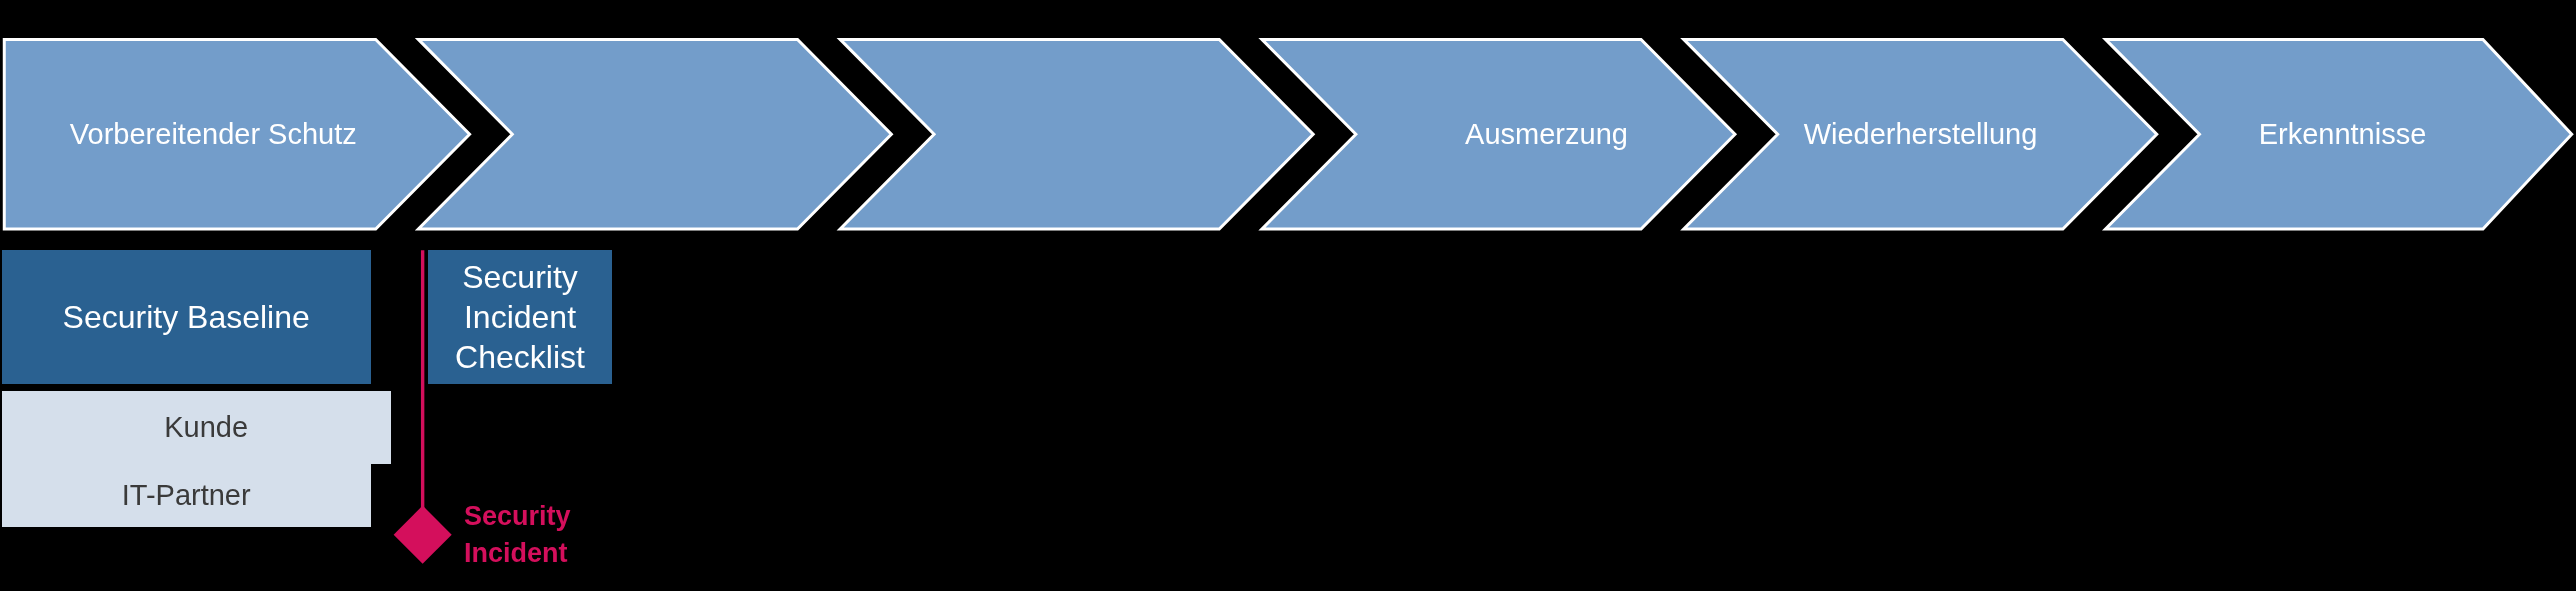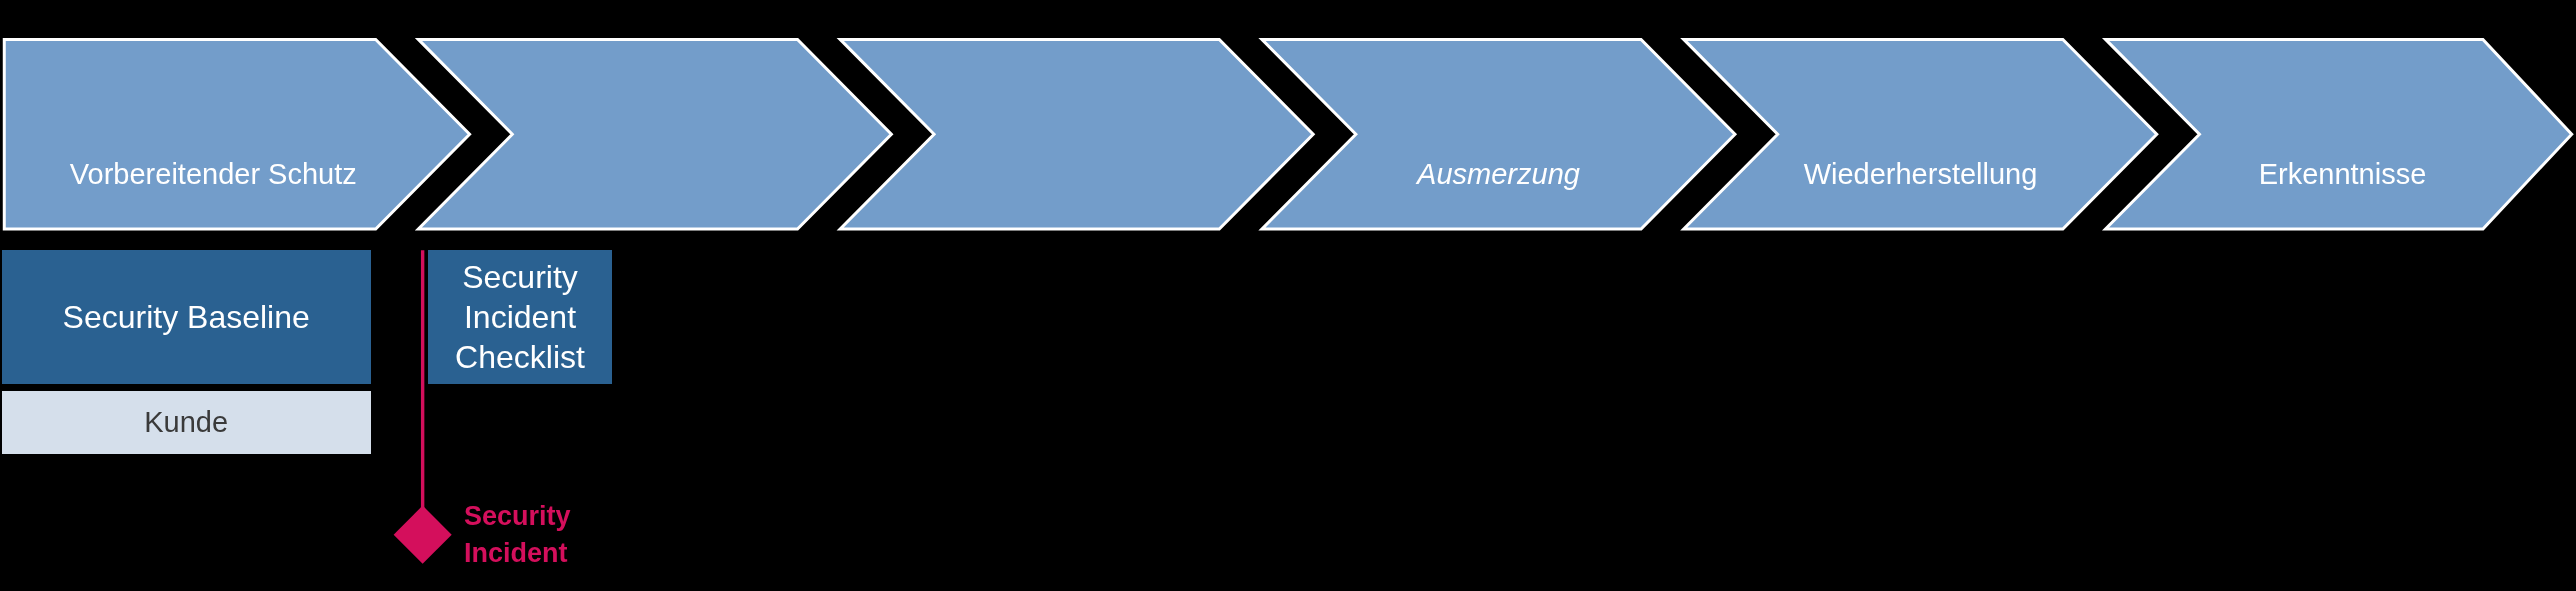--- a/index.html
+++ b/index.html
@@ -8,36 +8,36 @@
     width:2576px;height:592px;
     background:var(--background,#000);
     font-family:"Liberation Sans",sans-serif;
     overflow:hidden;
   }
   .stage svg{position:absolute;left:0;top:0;}
   .chevron-label{
     position:absolute;top:39px;height:190px;
     display:flex;align-items:center;justify-content:center;
     color:var(--white-text,#fff);font-size:29px;
-    white-space:nowrap;pointer-events:none;margin-top:40px;
+    white-space:nowrap;pointer-events:none;
   }
   .cl-1{left:4.3px;width:418px;}
   .cl-2{left:465px;width:379px;}
   .cl-3{left:887px;width:379px;}
-  .cl-4{left:1309px;width:379px;font-style:italic;}
+  .cl-4{left:1357px;width:379px;}
   .cl-5{left:1731px;width:379px;}
   .cl-6{left:2153px;width:379px;}
   .box{
     position:absolute;display:flex;align-items:center;justify-content:center;
     text-align:center;
   }
   .box.dark{background:var(--dark-box,#2a6191);color:var(--white-text,#fff);font-size:32px;}
   .box.light{background:var(--light-box,#d5dfeb);color:var(--light-box-text,#3a3a3a);font-size:29px;}
   .box-baseline{left:1.7px;top:250px;width:369px;height:134px;}
-  .box-kunde{left:1.7px;top:391px;width:369px;height:63px;}
+  .box-kunde{left:1.7px;top:391px;width:369px;height:73px;padding-left:20px;}
   .box-itpartner{left:1.7px;top:463px;width:369px;height:64px;}
   .box-checklist{left:428px;top:250px;width:184px;height:134px;font-size:29px;line-height:40px;}
   .box-checklist .lines span{display:block;}
   .box-dr{left:636px;top:250px;width:1849px;height:134px;}
   .milestone-label{
     position:absolute;left:464px;top:498px;width:273px;
     color:var(--accent-red,#d40f5c);font-size:27px;font-weight:bold;line-height:37px;
   }
   .milestone-label span{display:block;}
 </style>
@@ -61,20 +61,21 @@
 
   <div class="chevron-label cl-1">Vorbereitender Schutz</div>
   <div class="chevron-label cl-4">Ausmerzung</div>
   <div class="chevron-label cl-5">Wiederherstellung</div>
   <div class="chevron-label cl-6">Erkenntnisse</div>
 
   <div class="box dark box-baseline">Security Baseline</div>
 
   <div class="box light box-kunde">Kunde</div>
 
+  <div class="box light box-itpartner">IT-Partner</div>
 
   <div class="box dark box-checklist">
     <div class="lines">
       <span>Security</span>
       <span>Incident</span>
       <span>Checklist</span>
     </div>
   </div>
 
 

